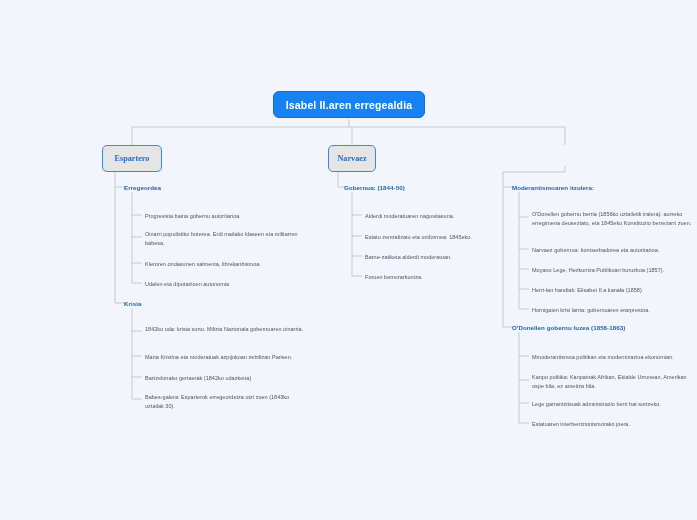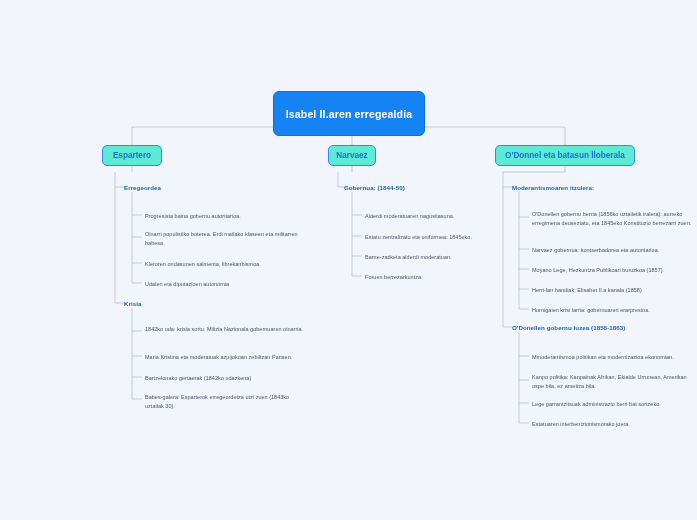--- a/index.html
+++ b/index.html
@@ -19,44 +19,45 @@
   svg.edges {
     position: absolute;
     left: 0; top: 0;
     width: 697px; height: 520px;
     pointer-events: none;
   }
   
   .root-node {
     position: absolute;
     left: 273px; top: 91px;
-    width: 152px; height: 45px;
+    width: 152px; height: 27px;
     background: #1683f5;
     border: 1px solid #0d6fd6;
     border-radius: 6px;
     display: flex; align-items: center; justify-content: center;
     color: #ffffff;
     font-size: 10.5px;
     font-weight: bold;
     letter-spacing: 0.15px;
     white-space: nowrap;
   }
   
   .branch-node {
     position: absolute;
-    height: 21px;
-    background: #5eead4;
+    height: 27px;
+    background: #e5e5e5;
     border: 1.4px solid #2f8bf0;
     border-radius: 5px;
     display: flex; align-items: center; justify-content: center;
     color: #1a6fd4;
     font-size: 8.2px;
     font-weight: bold;
     white-space: nowrap;
     padding: 0 9px;
+    font-family: Liberation Serif, serif;
   }
   #branch-espartero { left: 102px; top: 145px; width: 60px; }
   #branch-narvaez   { left: 328px; top: 145px; width: 48px; text-align: center; }
   #branch-odonnel   { left: 495px; top: 145px; width: 140px; }
 
   
   .sec-head {
     position: absolute;
     color: #2063b5;
     font-size: 6.2px;
@@ -138,23 +139,20 @@
   <div class="root-node">
     <span>Isabel II.aren erregealdia</span>
   </div>
 
   <div class="branch-node" id="branch-espartero">
     <span>Espartero</span>
   </div>
   <div class="branch-node" id="branch-narvaez">
     <span>Narvaez</span>
   </div>
-  <div class="branch-node" id="branch-odonnel">
-    <span>O'Donnel eta batasun lloberala</span>
-  </div>
 
   <div class="sec-head" style="left:124px; top:184px;">Erregeordea</div>
   <div class="leaf" style="left:145px; top:212px; width:175px;">Progresista baina gobernu autoritarioa.</div>
   <div class="leaf" style="left:145px; top:230px; width:172px;">Oinarri populistiko boterea. Erdi mailako klaseen eta militarren babesa.</div>
   <div class="leaf" style="left:145px; top:260px; width:175px;">Kleroren ondasunen salmenta, librekanbismoa.</div>
   <div class="leaf" style="left:145px; top:280px; width:175px;">Udalen  eta diputazioen autonomia</div>
 
   <div class="sec-head" style="left:124px; top:300px;">Krisia</div>
   <div class="leaf" style="left:145px; top:325px; width:160px;">1842ko uda: krisia sortu. Milizia Nazionala gobernuaren oinarria.</div>
   <div class="leaf" style="left:145px; top:353px; width:180px;">Maria Kristina eta moderatuak azpijokoan zebiltzan Parisen.</div>

